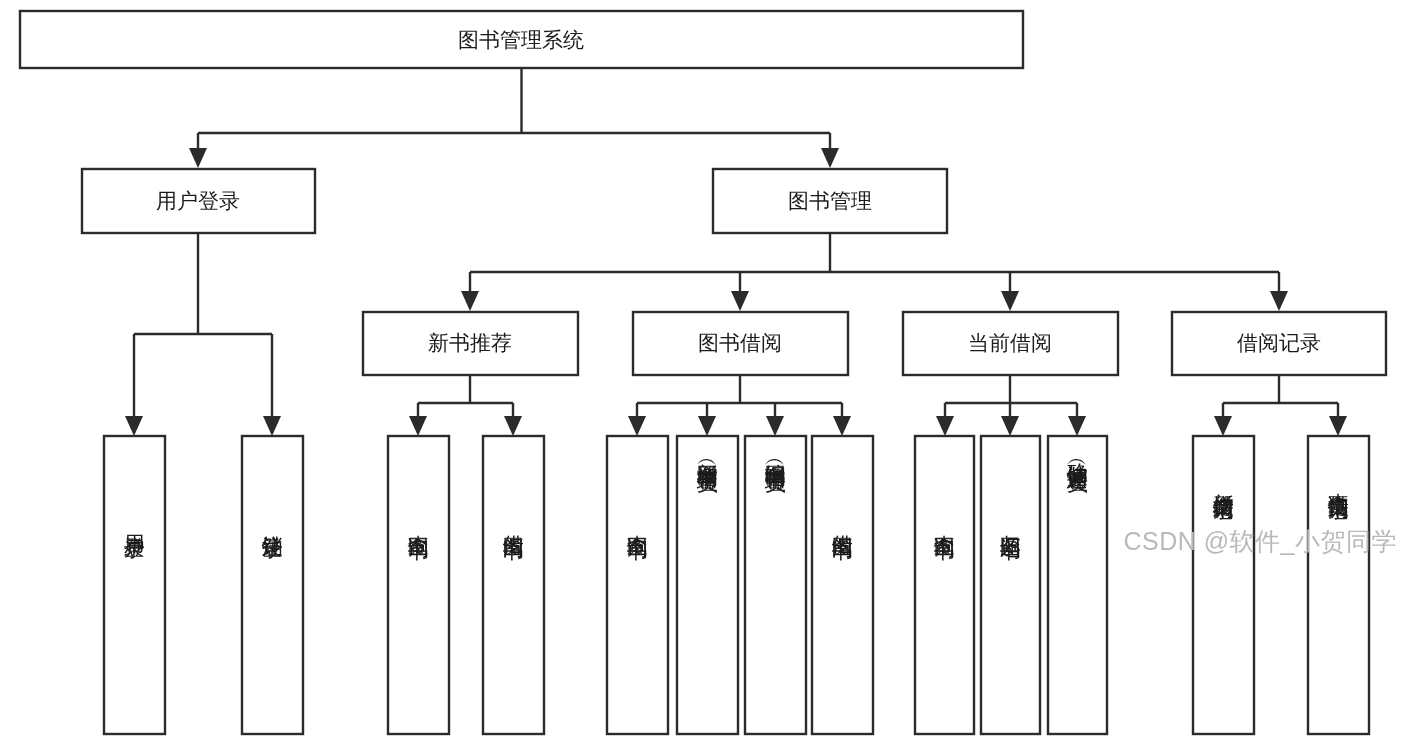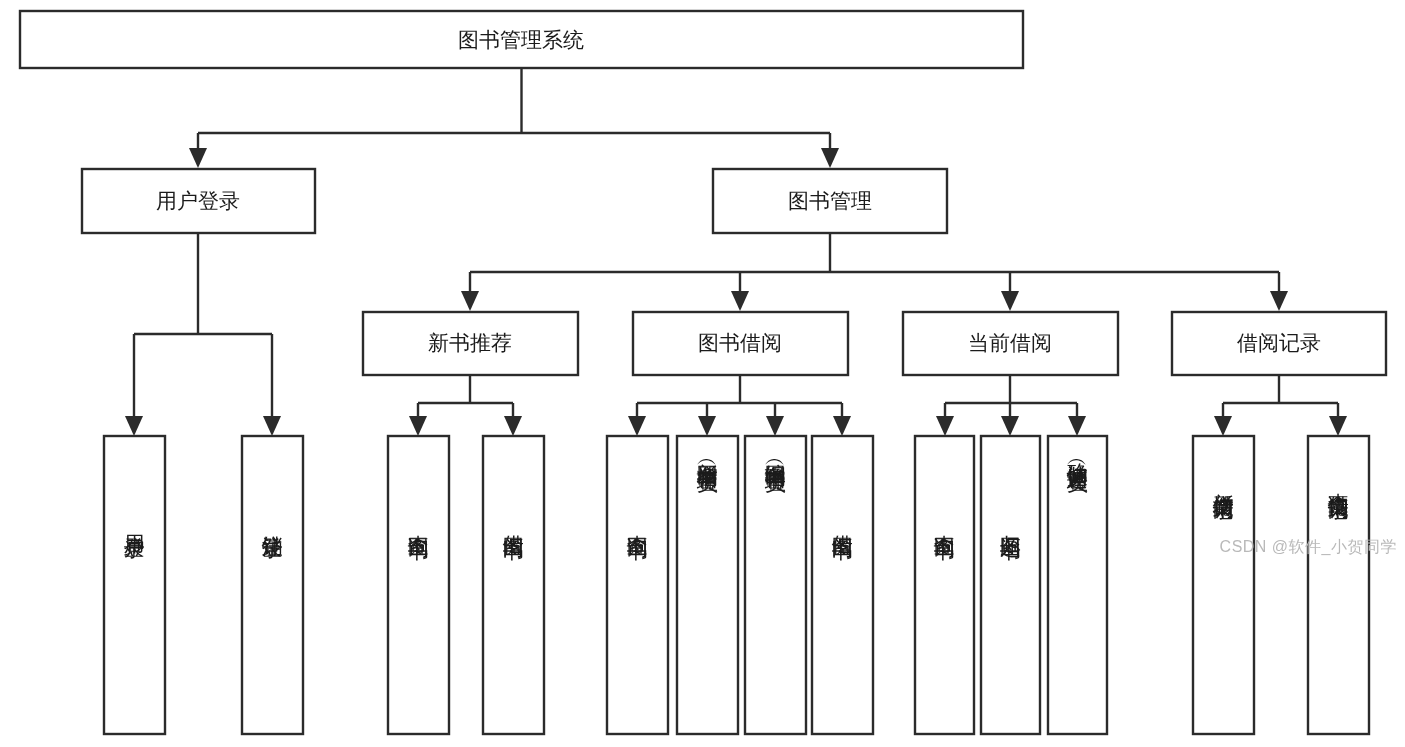--- a/index.html
+++ b/index.html
@@ -65,21 +65,21 @@
     letter-spacing: 1.5px;
     color: #1b1b1b;
     white-space: nowrap;
     text-align: center;
   }
   #watermark {
     position: absolute;
     right: 8px;
     bottom: 6px;
     font-family: "Liberation Sans", "DejaVu Sans", sans-serif;
-    font-size: 16px;
+    font-size: 25px;
     color: #b9b9b9;
     letter-spacing: 0.5px;
     white-space: nowrap;
     user-select: none;
   }
 </style>
 </head>
 <body>
 
 <div id="diagram-root">

